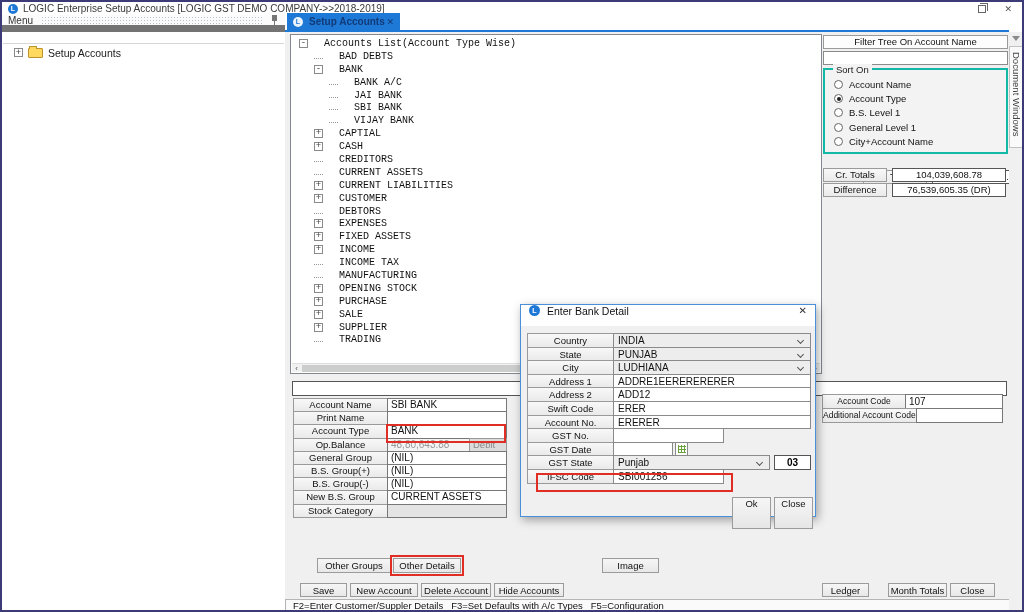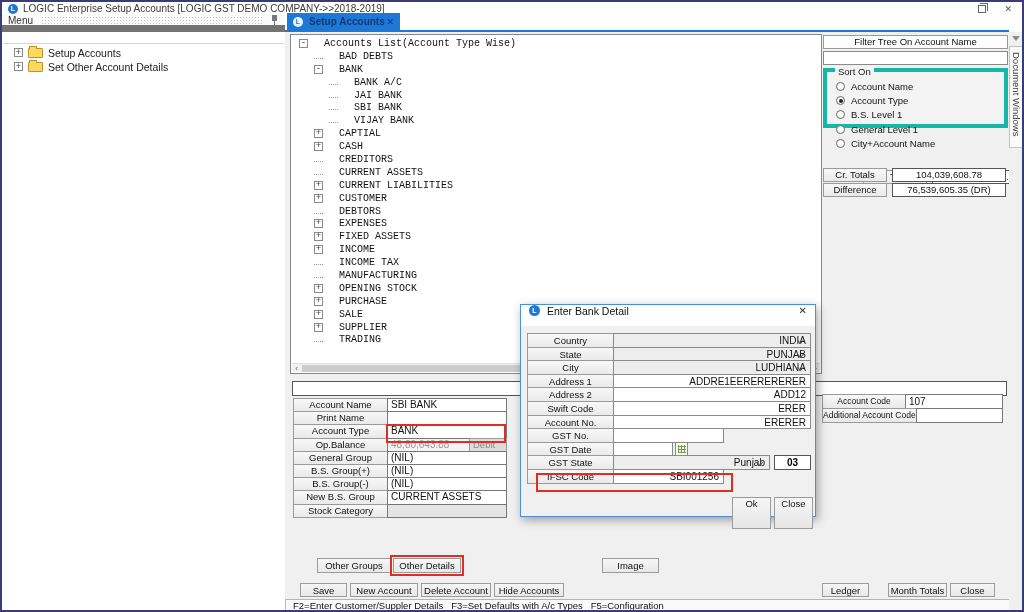--- a/index.html
+++ b/index.html
@@ -57,21 +57,21 @@
   .hscroll { position:absolute; left:1px; right:1px; bottom:1px; height:9px; background:#f1f1f1; border-top:1px solid #dedede; display:flex; align-items:center; }
   .harrow { width:9px; text-align:center; font-size:8px; line-height:9px; color:#555; }
   .harrow.left::before { content:"‹"; }
   .harrow.right::before { content:"›"; }
   .hthumb { width:368px; height:7px; background:#cdcdcd; margin-left:1px; }
   .hscroll .spacer { flex:1; }
 
   
   .filterhdr { position:absolute; left:821px; top:33px; width:185px; height:14px; background:#fdfdfd; border:1px solid #9a9a9a; font-size:9.5px; text-align:center; line-height:12px; color:#111; }
   .filterinput { position:absolute; left:821px; top:49px; width:185px; height:14px; background:#fff; border:1px solid #8a8a8a; font-size:10px; font-family:"Liberation Sans", sans-serif; padding:0 3px; }
-  .sortbox { position:absolute; left:821px; top:66px; width:185px; height:60px; border:4px solid #14b8a6; background:#f3f3f3; }
+  .sortbox { position:absolute; left:821px; top:66px; width:185px; height:86px; border:2px solid #14b8a6; background:#f3f3f3; }
   .sortlegend { position:absolute; left:8px; top:-6px; background:#f3f3f3; padding:0 3px; font-size:9.5px; color:#222; }
   .radiorow { display:flex; align-items:center; height:14.4px; padding-left:9px; }
   .radiorow:first-of-type { margin-top:7px; }
   .radio { width:9px; height:9px; border:1px solid #666; border-radius:50%; background:#fff; margin-right:6px; position:relative; flex:0 0 9px; }
   .radio.sel::after { content:""; position:absolute; left:2px; top:2px; width:4px; height:4px; border-radius:50%; background:#222; }
   .radiorow .rlabel { font-size:9.5px; color:#111; }
   .totrow { position:absolute; display:flex; }
   .totlabel { width:64px; height:14px; border:1px solid #9a9a9a; background:linear-gradient(#f8f8f8,#eaeaea); font-size:9.5px; text-align:center; line-height:12px; color:#111; }
   .totval { width:114px; height:14px; border:1px solid #555; background:#fff; margin-left:5px; font-size:9.5px; text-align:center; line-height:12px; color:#111; }
 
@@ -114,21 +114,21 @@
   
   .dialog { position:absolute; left:518px; top:302px; width:296px; height:213px; background:#f0f0f0; border:1px solid #4a90d9; box-shadow:2px 3px 9px rgba(0,0,0,0.35); z-index:10; }
   .dtitle { height:21px; background:#fff; display:flex; align-items:flex-start; padding:0 8px; }
   .dlogo { width:11px; height:11px; border-radius:50%; background:#1e78d6; color:#fff; font-size:7px; font-weight:bold; text-align:center; line-height:11px; margin-right:7px; }
   .dtitle .dlabel { font-size:10.5px; color:#111; }
   .dclose { margin-left:auto; font-size:10px; color:#333; }
   .dgrid { position:absolute; left:6px; top:28px; width:284px; }
   .drow { display:flex; height:14.6px; }
   .drow + .drow { margin-top:-1px; }
   .dlabel2 { flex:0 0 87px; border:1px solid #9a9a9a; background:linear-gradient(#f8f8f8,#eaeaea); font-size:9.5px; text-align:center; line-height:13px; color:#111; }
-  .dfield { margin-left:-1px; border:1px solid #8a8a8a; font-size:10px; line-height:13px; padding:0 4px; color:#111; font-family:"Liberation Sans", sans-serif;text-align:right; }
+  .dfield { margin-left:-1px; border:1px solid #8a8a8a; font-size:10px; line-height:13px; padding:0 4px; color:#111; font-family:"Liberation Sans", sans-serif; }
   .dcombo { width:198px; background:#ededed; position:relative; }
   .dcombo::after { content:""; position:absolute; right:7px; top:4px; width:4px; height:4px; border-right:1px solid #555; border-bottom:1px solid #555; transform:rotate(45deg); }
   .dinput { width:198px; background:#fff; }
   .dshort { width:111px; background:#fff; }
   .ddate { width:60px; background:#fff; }
   .calbtn { width:13px; height:14.6px; margin-left:2px; border:1px solid #8a8a8a; background:#fff; position:relative; }
   .calbtn::before { content:""; position:absolute; left:2px; top:2px; width:8px; height:8px;
      background-image:repeating-linear-gradient(0deg,#6aa33e 0 1px,transparent 1px 3px),repeating-linear-gradient(90deg,#6aa33e 0 1px,transparent 1px 3px); }
   .dstate { width:157px; background:#ededed; position:relative; }
   .dstate::after { content:""; position:absolute; right:7px; top:4px; width:4px; height:4px; border-right:1px solid #555; border-bottom:1px solid #555; transform:rotate(45deg); }
@@ -166,25 +166,20 @@
   <div class="leftpanel">
     <div class="toprule"></div>
     <div class="lprows">
 
         <div class="lprow">
           <span class="plusbox"></span>
           <span class="folder"></span>
           <span class="llabel">Setup Accounts</span>
         </div>
 
-        <div class="lprow">
-          <span class="plusbox"></span>
-          <span class="folder"></span>
-          <span class="llabel">Set Other Account Details</span>
-        </div>
 
     </div>
   </div>
 
   <div class="mainbg"></div>
 
   <div class="tab">
     <span class="tablogo">L</span>
     <span class="tlabel">Setup Accounts</span>
     <span class="tabclose">✕</span>

